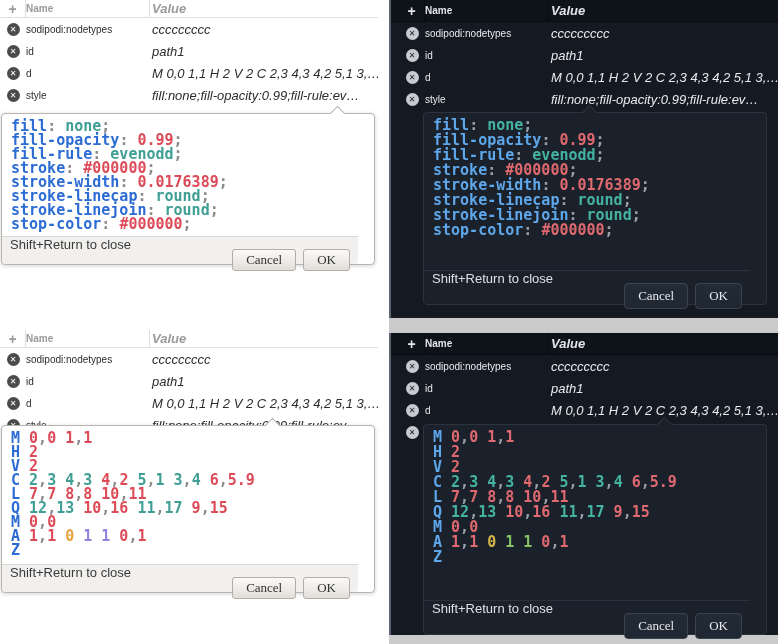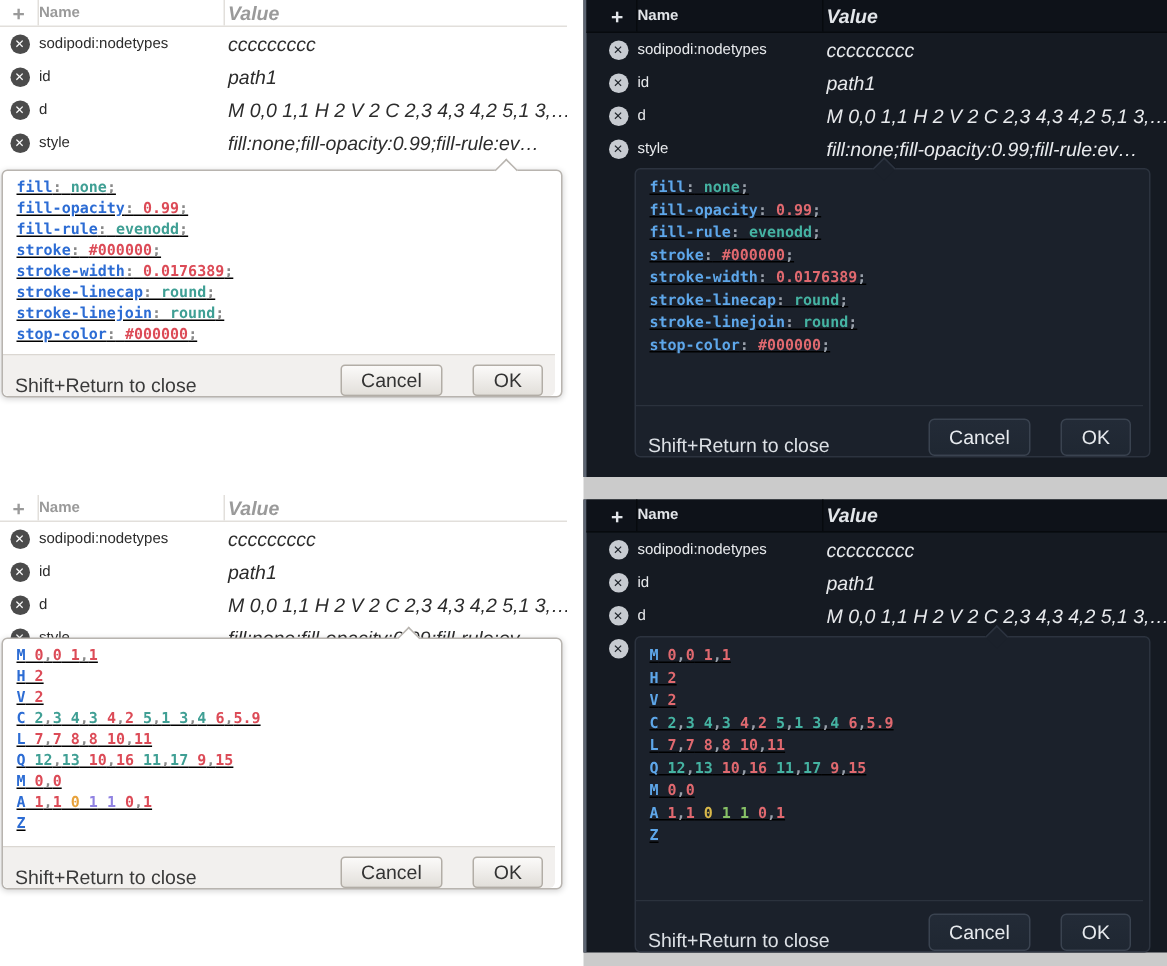--- a/index.html
+++ b/index.html
@@ -27,39 +27,39 @@
   .del{width:13px;height:13px;border-radius:50%;background:var(--iconBg);color:var(--iconGlyph);
        font-size:8px;line-height:13px;text-align:center;font-weight:bold;}
 
   
   .popup{position:absolute;background:var(--popupBg);border:1px solid var(--popupBorder);
          border-radius:4px;z-index:2;}
   .light .popup{box-shadow:0 1px 4px rgba(0,0,0,0.18);}
   .caret{position:absolute;top:-6px;width:11px;height:11px;transform:rotate(45deg);
          background:var(--popupBg);border-left:1px solid var(--popupBorder);border-top:1px solid var(--popupBorder);}
   .code{padding:5px 9px;font-family:"DejaVu Sans Mono","Liberation Mono",monospace;
-        font-size:10px;font-weight:bold;white-space:pre;text-decoration:underline;}
+        font-size:15px;font-weight:bold;white-space:pre;}
   .light .cl{line-height:14px;height:14px;}
   .dark  .cl{line-height:15px;height:15px;}
   .tk.prop,.tk.cmd{color:var(--prop);}
   .tk.kw,.tk.ctrl{color:var(--kw);}
   .tk.num,.tk.end{color:var(--num);}
   .tk.pu{color:var(--pu);font-weight:bold;}
   .tk.fa{color:var(--fa);}
   .tk.fb{color:var(--fb);}
 
   
-  .ftr{position:absolute;left:0;right:4px;bottom:0;display:flex;align-items:flex-end;gap:20px;
+  .ftr{position:absolute;left:0;right:16px;bottom:0;display:flex;align-items:flex-start;gap:7px;
        padding:0 8px;background:var(--footerBg);border-top:1px solid var(--footerBorder);
        border-radius:0 0 4px 4px;}
   .light .ftr{height:28px;}
   .dark  .ftr{height:34px;}
   .hint{flex:1;font-size:13px;color:var(--footerText);}
-  .btn{font-family:Liberation Sans, sans-serif;font-size:13px;color:var(--btnText);border:1px solid var(--btnBorder);
-       border-radius:3px;background:linear-gradient(var(--btnBg),var(--btnBg2));padding:2px 13px;cursor:pointer;}
+  .btn{font-family:Liberation Serif, serif;font-size:13px;color:var(--btnText);border:1px solid var(--btnBorder);
+       border-radius:3px;background:linear-gradient(var(--btnBg),var(--btnBg2));padding:2px 13px;cursor:pointer;margin-top:12px;}
   .dark .btn{padding:4px 13px;border-radius:4px;}
 
   
   #p-tl{left:0;top:0;width:378px;height:330px;}
   #p-tl .popup{left:1px;top:113px;width:374px;height:152px;}
   #p-bl{left:0;top:330px;width:378px;height:314px;}
   #p-bl .popup{left:1px;top:95px;width:374px;height:168px;}
   #p-tr{left:389px;top:0;width:389px;height:318px;}
   #p-tr .popup{left:32px;top:112px;width:344px;height:193px;}
   #p-br{left:389px;top:333px;width:389px;height:302px;}

